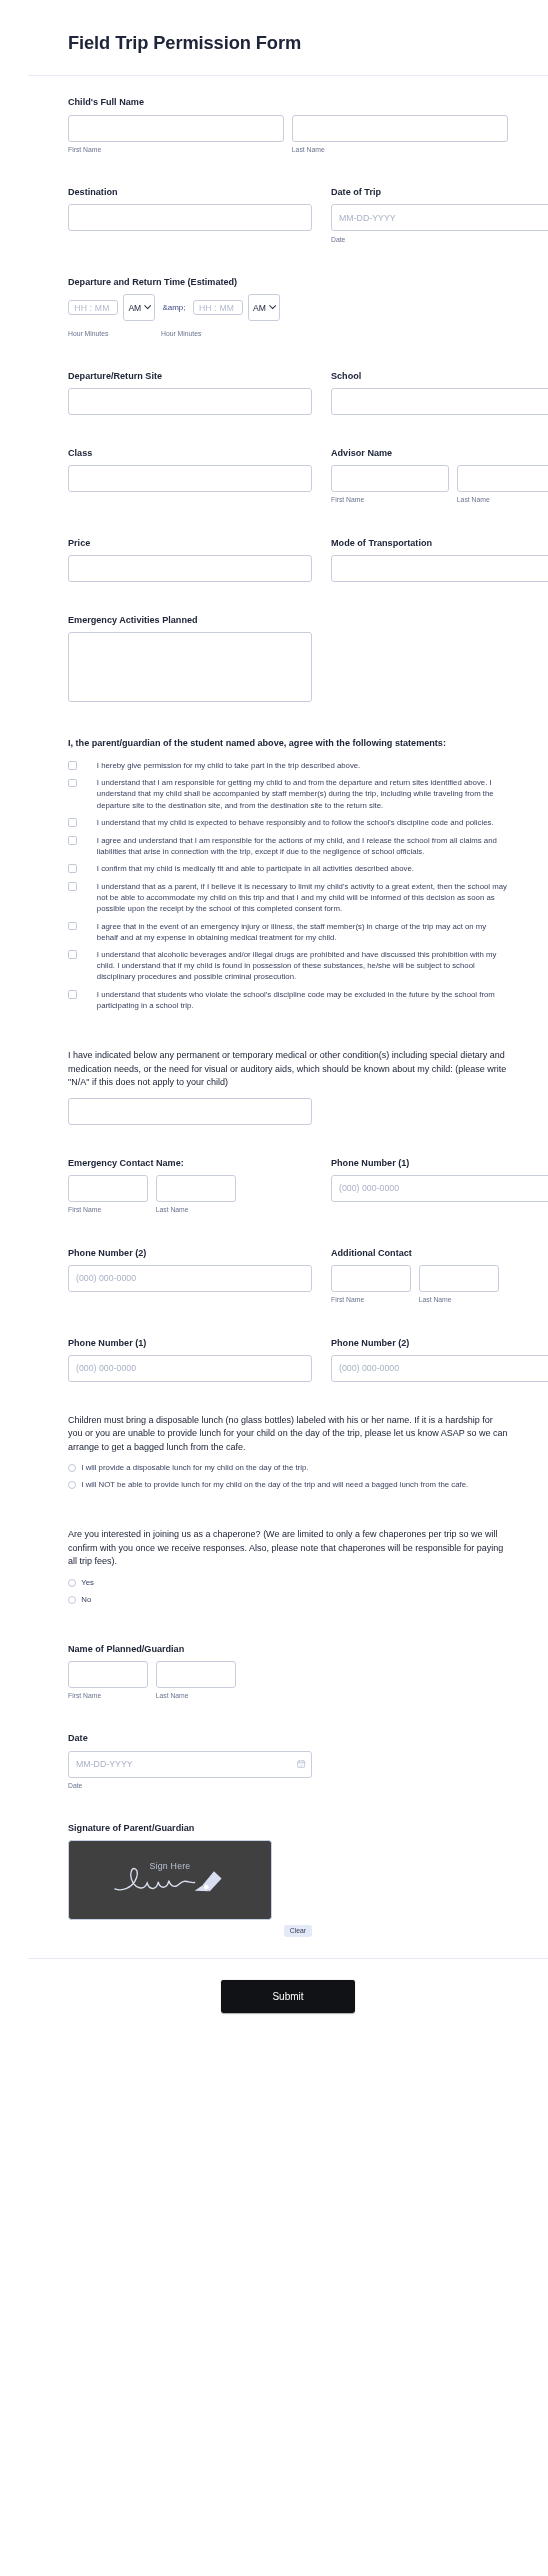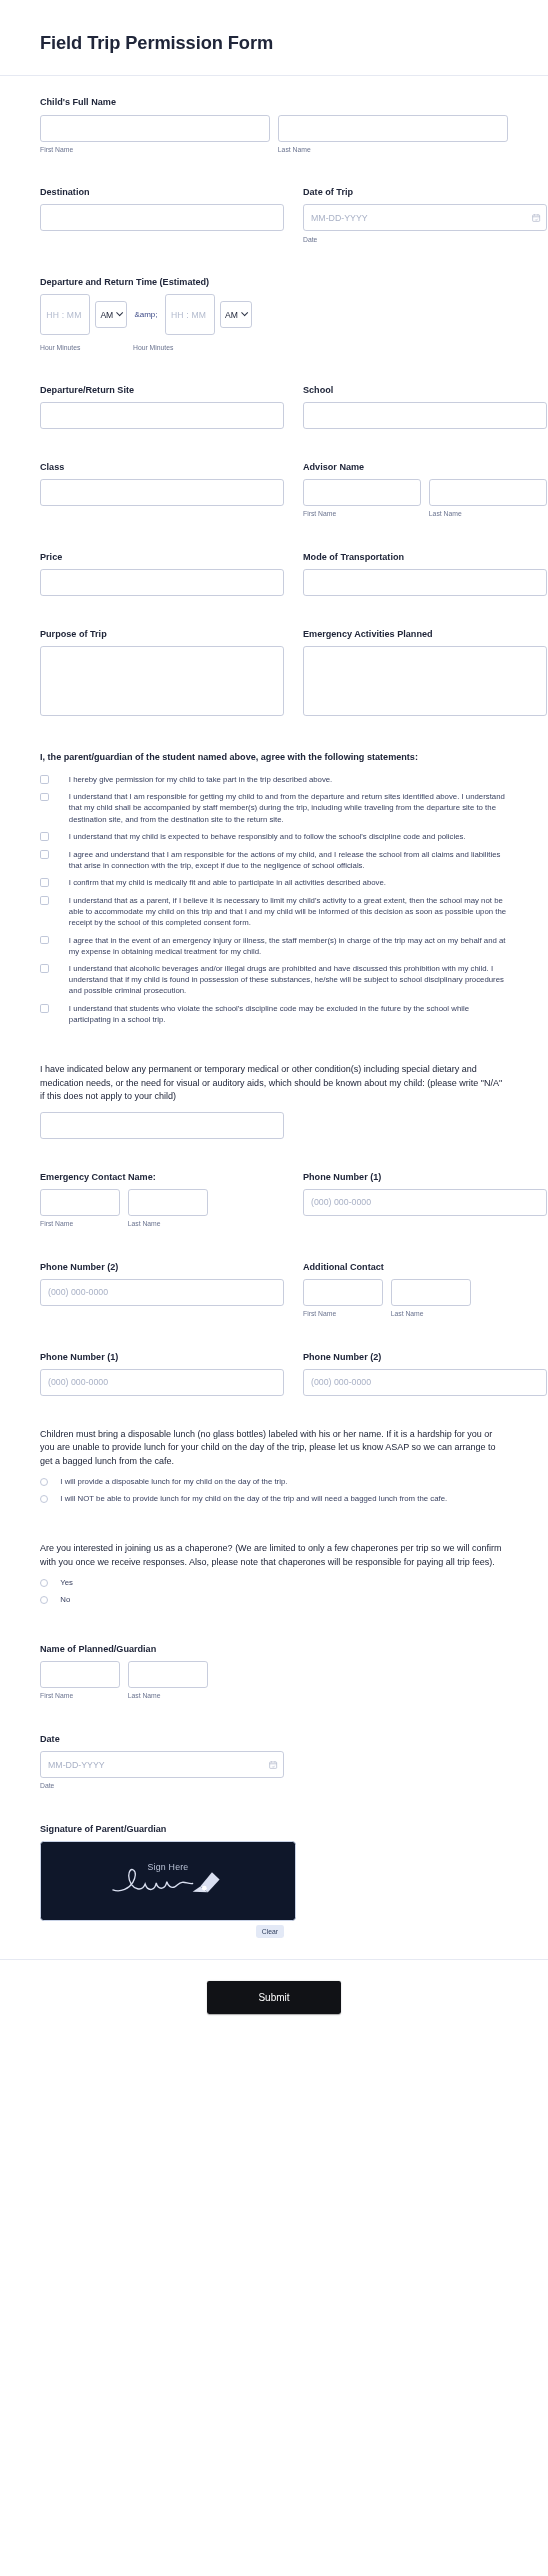--- a/index.html
+++ b/index.html
@@ -4,21 +4,21 @@
 <style>
   * { box-sizing: border-box; }
   html, body {
     margin: 0; padding: 0;
     background: #ffffff;
     font-family: "Liberation Sans", sans-serif;
     color: #2c3345;
   }
   body { width: 548px; }
 
-  .page { width: 548px; margin: 0 auto; background:#fff; }
+  .page { width: 548px; margin: 0 auto; background:#fff;padding-left:28px; }
 
   
   .form-header {
     padding: 32px 40px 22.4px 40px;
     border-bottom: 0.6px solid #e6e9f2;
   }
   .form-title {
     font-size: 18.3px;
     font-weight: bold;
     letter-spacing: -0.1px;
@@ -82,21 +82,21 @@
     right: 6.5px; top: 50%;
     transform: translateY(-50%);
     width: 8.3px; height: 8.8px;
     color: #aab2c7;
     pointer-events: none;
   }
 
   
   .time-line { display: flex; align-items: center; gap: 5.3px; }
   .time-inp {
-    width: 50px; height: 41px;
+    width: 50px; height: 15px;
     border: 0.6px solid #c8cddd;
     border-radius: 2.9px;
     font-family: "Liberation Sans", sans-serif;
     font-size: 8.6px;
     color: #2c3345;
     padding: 0 5.3px;
     background:#fff;
     outline:none;
   }
   .time-inp::placeholder { color:#b2bacd; letter-spacing: 0.2px;}
@@ -162,46 +162,46 @@
     color: #20263a;
     max-width: 472px;
     margin: 0 0 8.3px 0;
   }
 
   
   .radio-list { margin-bottom: 2.4px; }
   .radio-item {
     display: flex;
     align-items: flex-start;
-    gap: 12px;
+    gap: 5px;
     margin-bottom: 5.9px;
   }
   .rbox {
     flex: 0 0 auto;
     width: 8.3px; height: 8.3px;
     border: 0.6px solid #c0c7d9;
     border-radius: 50%;
     background: #fff;
     margin-top: 1.8px;
     cursor: pointer;
   }
   .radio-text {
     font-size: 7.8px;
     line-height: 1.42;
     color: #3a4261;
     max-width: 454px;
   }
 
   
   .sig-box {
-    width: 256px;
+    width: 204px;
     height: 80px;
     border: 0.6px solid #c8d2e6;
     border-radius: 3.5px;
-    background: #0f172a;
+    background: #404040;
     position: relative;
     overflow: hidden;
     cursor: crosshair;
   }
   .sig-ph {
     position: absolute;
     left: 0; right: 0; top: 50%;
     transform: translateY(-50%);
     text-align: center;
     pointer-events: none;
@@ -373,24 +373,20 @@
       <div class="col">
         <label class="field-label">Mode of Transportation</label>
         <input class="inp" type="text" style="">
       </div>
     </div>
 
     <div class="spacer-lg"></div>
 
     <div class="row">
       <div class="col">
-        <label class="field-label">Purpose of Trip</label>
-        <textarea class="inp" style=""></textarea>
-      </div>
-      <div class="col">
         <label class="field-label">Emergency Activities Planned</label>
         <textarea class="inp" style=""></textarea>
       </div>
     </div>
 
     <div class="spacer-lg"></div>
 
     <div class="row">
       <div class="col full">
         <p class="statement-intro">I, the parent/guardian of the student named above, agree with the following statements:</p>
@@ -423,21 +419,21 @@
           <div class="check-item">
             <span class="cbox"></span>
             <span class="check-text">I agree that in the event of an emergency injury or illness, the staff member(s) in charge of the trip may act on my behalf and at my expense in obtaining medical treatment for my child.</span>
           </div>
           <div class="check-item">
             <span class="cbox"></span>
             <span class="check-text">I understand that alcoholic beverages and/or illegal drugs are prohibited and have discussed this prohibition with my child. I understand that if my child is found in possession of these substances, he/she will be subject to school disciplinary procedures and possible criminal prosecution.</span>
           </div>
           <div class="check-item">
             <span class="cbox"></span>
-            <span class="check-text">I understand that students who violate the school's discipline code may be excluded in the future by the school while participating in a school trip.</span>
+            <span class="check-text">I understand that students who violate the school's discipline code may be excluded in the future by the school from participating in a school trip.</span>
           </div>
 
         </div>
       </div>
     </div>
 
     <div class="spacer-lg"></div>
 
     <div class="row">
       <div class="col full">

